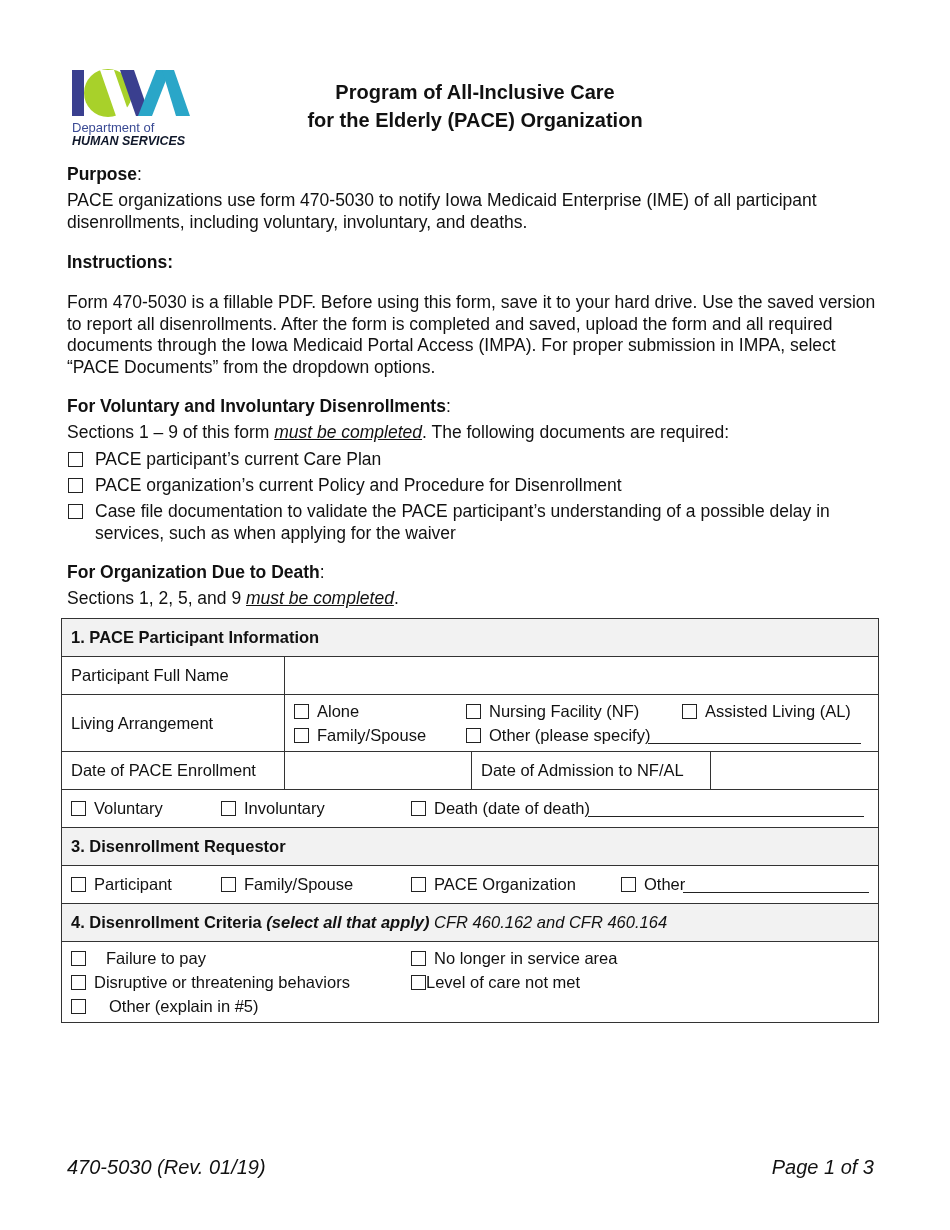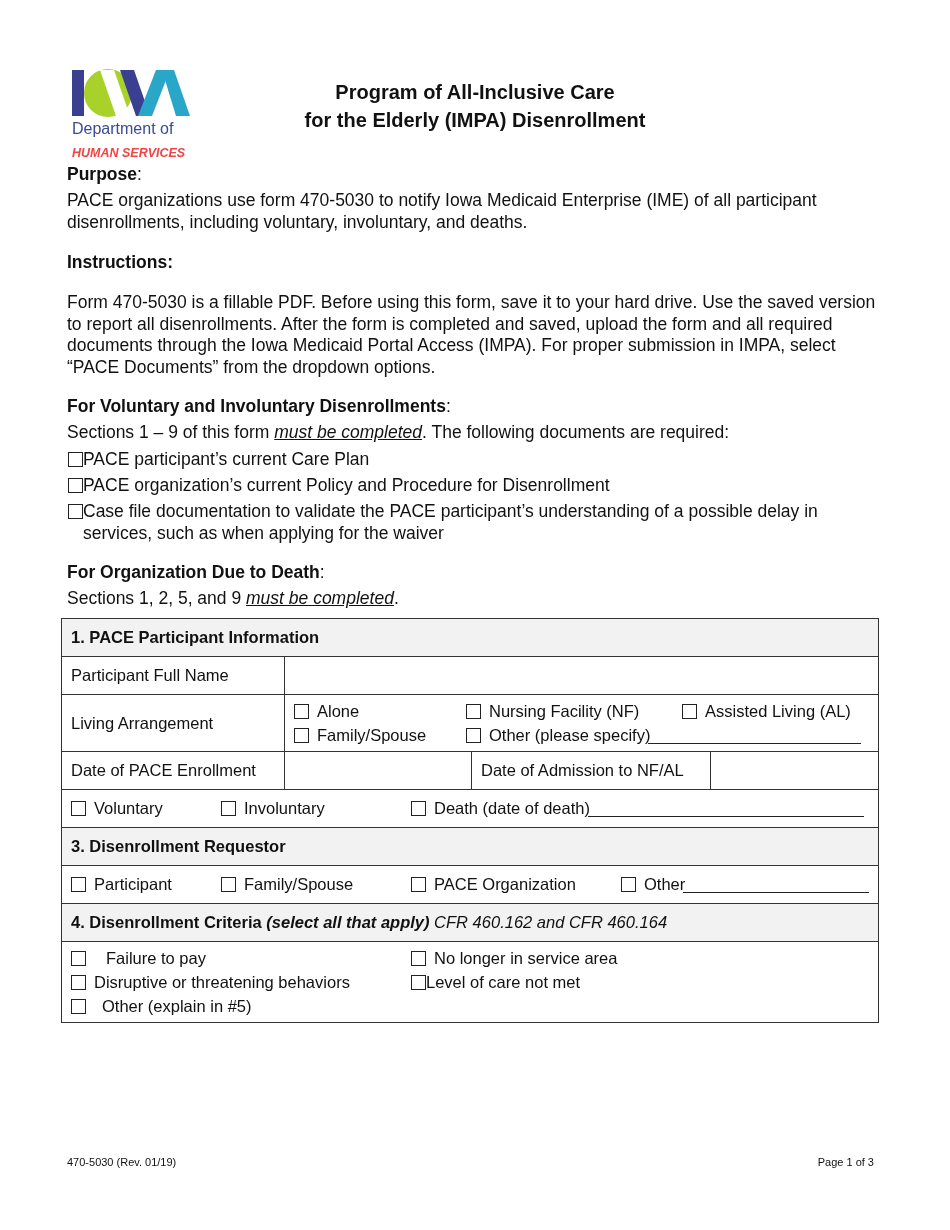--- a/index.html
+++ b/index.html
@@ -1,52 +1,52 @@
 <!DOCTYPE html>
 <html><head>
 <meta charset="utf-8">
 <style>
   html,body{margin:0;padding:0;background:#fff;}
   body{width:950px;height:1230px;position:relative;font-family:"Liberation Sans",sans-serif;color:#111;font-size:17.5px;overflow:hidden;}
   .abs{position:absolute;}
   .logo{left:70px;top:68px;width:124px;height:82px;}
-  .logo-dept{position:absolute;left:2px;top:52px;font-size:16px;color:#3a4a94;}
-  .logo-hs{position:absolute;left:2px;top:78px;font-size:12.5px;font-weight:bold;font-style:italic;color:#ef4444;}
+  .logo-dept{position:absolute;left:2px;top:52px;font-size:13px;color:#3a4a94;}
+  .logo-hs{position:absolute;left:2px;top:66px;font-size:12.5px;font-weight:bold;font-style:italic;color:#0f172a;}
   .title{left:230px;width:490px;top:78px;text-align:center;font-weight:bold;font-size:20px;line-height:28px;}
   .p{left:67px;width:820px;line-height:21.5px;}
   .bold{font-weight:bold;}
   .u{text-decoration:underline;font-style:italic;}
   .cb{display:inline-block;width:15px;height:15px;border:1.3px solid #222;box-sizing:border-box;vertical-align:-2px;background:#fff;}
-  .cbrow{display:flex;align-items:flex-start;}
+  .cbrow{display:flex;align-items:flex-start;gap:12px;}
   table.form{position:absolute;left:61px;top:618px;width:667px;border-collapse:collapse;font-size:16.5px;}
   table.form td{border:1.3px solid #333;padding:0 9px;height:37px;}
   .hdr{background:#f2f2f2;font-weight:bold;}
   .line{display:inline-block;border-bottom:1.3px solid #222;height:16px;vertical-align:-2px;}
   .opt{display:inline-flex;align-items:center;gap:8px;}
-  .footer{top:1156px;font-size:11px;}
+  .footer{top:1156px;font-size:20px;font-style:italic;}
 </style>
 </head>
 <body>
 
 <div class="abs logo">
   <svg width="124" height="52" viewBox="0 0 124 52">
     <rect x="2" y="2" width="12" height="46" fill="#3a3f8f"></rect>
     <circle cx="38" cy="25" r="24" fill="#a8d12a"></circle>
     <polygon points="30,2 44,2 60,48 46,48" fill="#ffffff"></polygon>
     <polygon points="50,2 64,2 80,48 66,48" fill="#3a3f8f"></polygon>
     <polygon points="68,48 86,2 100,2 82,48" fill="#2aa6c8"></polygon>
     <polygon points="92,2 104,2 120,48 106,48" fill="#2aa6c8"></polygon>
   </svg>
   <div class="logo-dept">Department of</div>
   <div class="logo-hs">HUMAN SERVICES</div>
 </div>
 
 <div class="abs title">
   <div>Program of All-Inclusive Care</div>
-  <div>for the Elderly (IMPA) Disenrollment</div>
+  <div>for the Elderly (PACE) Organization</div>
 </div>
 
 <div class="abs p" style="top:164px;"><span class="bold">Purpose</span>:</div>
 <div class="abs p" style="top:190px;">PACE organizations use form 470-5030 to notify Iowa Medicaid Enterprise (IME) of all participant disenrollments, including voluntary, involuntary, and deaths.</div>
 
 <div class="abs p bold" style="top:252px;">Instructions:</div>
 <div class="abs p" style="top:292px;">Form 470-5030 is a fillable PDF.  Before using this form, save it to your hard drive.  Use the saved version to report all disenrollments.  After the form is completed and saved, upload the form and all required documents through the Iowa Medicaid Portal Access (IMPA).  For proper submission in IMPA, select “PACE Documents” from the dropdown options.</div>
 
 <div class="abs p" style="top:396px;"><span class="bold">For Voluntary and Involuntary Disenrollments</span>:</div>
 <div class="abs p" style="top:422px;"><span>Sections 1 – 9 of this form </span><span class="u">must be completed</span><span>.  The following documents are required:</span></div>
@@ -182,21 +182,21 @@
       <span class="opt" style="width:340px;gap:8px">
               <span class="cb"></span>
               <span>Disruptive or threatening behaviors</span>
             </span>
       <span class="opt" style="gap:0">
               <span class="cb"></span>
               <span>Level of care not met</span>
             </span>
     </div>
     <div style="display:flex;height:24px;align-items:center;">
-      <span class="opt" style="gap:16px">
+      <span class="opt" style="gap:23px">
               <span class="cb"></span>
               <span>Other (explain in #5)</span>
             </span>
     </div>
   </td>
       </tr>
 </tbody>
   </table>
 
 <div class="abs footer" style="left:67px;">470-5030 (Rev. 01/19)</div>

